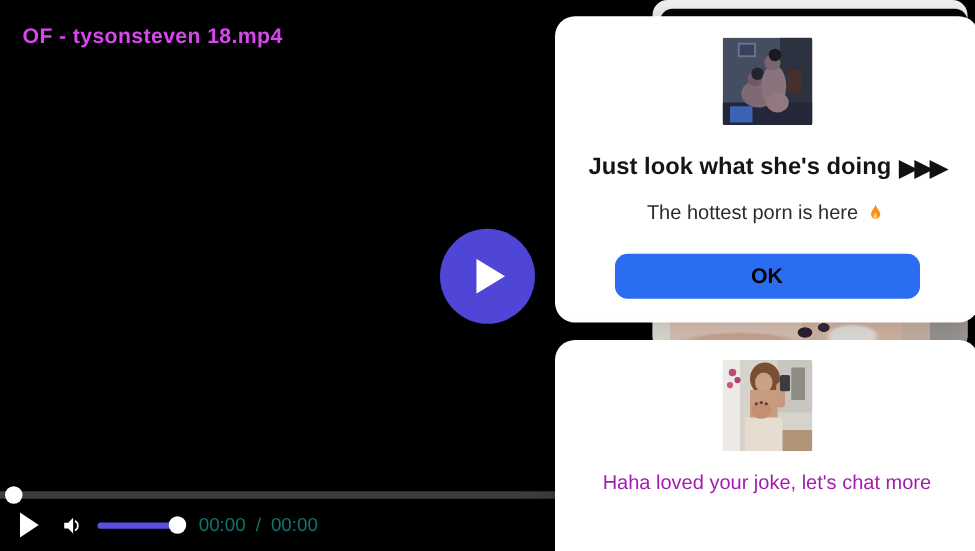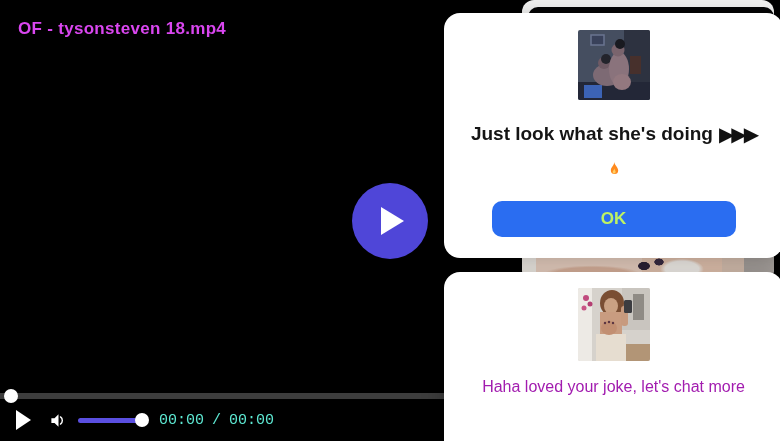--- a/index.html
+++ b/index.html
@@ -51,21 +51,21 @@
   .vol-track{
     position:absolute;left:0;top:4.5px;width:100%;height:5px;border-radius:3px;
     background:var(--volume-fill,#5a4fe0);
   }
   .vol-thumb{
     position:absolute;right:-7px;top:0;width:14px;height:14px;
     border-radius:50%;background:#fff;
   }
   .time{
     margin-left:17px;display:flex;gap:8px;align-items:center;
-    color:#5eead4;font-size:15px;font-family:Liberation Mono, monospace;
+    color:#0f766e;font-size:15px;font-family:Liberation Sans, sans-serif;
   }
 
   
   .bg-card{
     position:absolute;left:522px;top:0;width:252px;height:281px;
     background:var(--card-bg,#f1f1f1);
     border-radius:12px;overflow:hidden;
   }
   .bg-card-dark{
     position:absolute;left:6px;right:0;top:7px;height:249px;
@@ -110,21 +110,21 @@
   }
   .popup-sub{
     margin-top:16px;line-height:20px;font-size:16px;color:#2b2b2b;
     display:flex;align-items:center;justify-content:center;gap:5px;
   }
   .popup-text{
     margin-top:16px;line-height:20px;font-size:16px;color:#a21caf;
   }
   .ok-btn{
     display:block;margin:22px auto 0;width:244px;height:36px;
-    background:var(--ok-blue,#2a6df1);color:#bef264;border:none;border-radius:10px;
+    background:var(--ok-blue,#2a6df1);color:#000000;border:none;border-radius:10px;
     font-size:17px;font-weight:bold;cursor:pointer;
     font-family:"Liberation Sans","DejaVu Sans",sans-serif;
   }
 </style>
 </head>
 <body>
 
 <div id="page">
 
   <div class="player">
@@ -189,20 +189,21 @@
         <ellipse cx="44" cy="52" rx="9" ry="8" fill="#93787f"></ellipse>
         <circle cx="40" cy="20" r="6.5" fill="#7a646d"></circle>
         <circle cx="42" cy="14" r="5" fill="#191a20"></circle>
       </svg>
     </span>
     <div class="popup-h">
       <span>Just look what she's doing</span>
       <span class="arrows">▶▶▶</span>
     </div>
     <div class="popup-sub">
+      <span>The hottest porn is here</span>
       <svg width="18" height="18" viewBox="0 0 24 24">
         <path d="M12 1c1.2 4.5-4.2 6.8-4.2 11.4a4.9 4.9 0 0 0 9.8.3C17.6 8.6 13.6 6.4 12 1z" fill="#ff8a1e"></path>
         <path d="M12.2 9.5c.7 2.2-2 3-2 5.2a2 2 0 0 0 4 .1c0-2.2-1.4-3.4-2-5.3z" fill="#ffd166"></path>
       </svg>
     </div>
     <button class="ok-btn">OK</button>
   </div>
 
   <div class="popup popup-message">
     <span class="popup-thumb msg-thumb">

